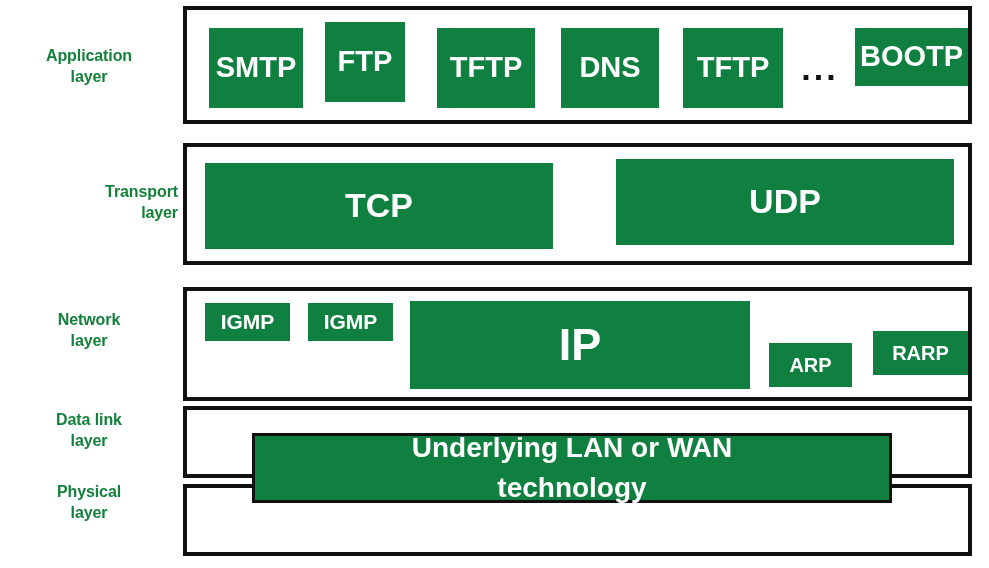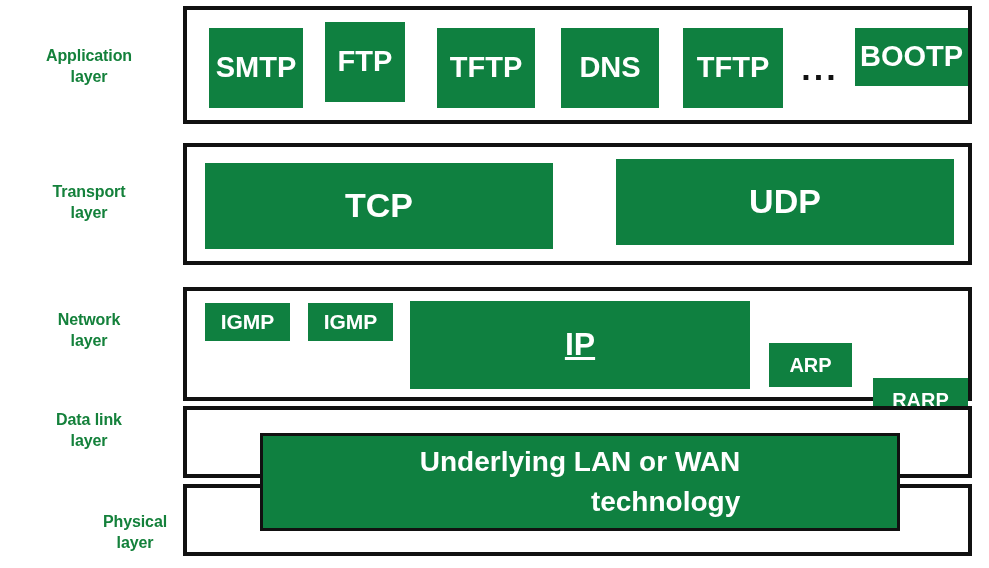--- a/index.html
+++ b/index.html
@@ -52,21 +52,21 @@
     display: flex;
     align-items: center;
     justify-content: center;
     text-align: center;
     line-height: 1.10;
     white-space: nowrap;
   }
 
   .chip-app   { font-size: 29px; }
   .chip-trans { font-size: 34px; }
-  .chip-ip    { font-size: 32px; text-decoration: underline; }
+  .chip-ip    { font-size: 45px; }
   .chip-small { font-size: 21px; }
   .chip-arp   { font-size: 20px; }
 
   
   .ellipsis {
     position: absolute;
     color: #111111;
     font-weight: bold;
     font-size: 34px;
     line-height: 1;
@@ -96,36 +96,36 @@
 </head>
 <body>
 
 <div id="diagram">
 
   <div class="layer-label" style="top:46px;">
     <div>Application</div>
     <div>layer</div>
   </div>
 
-  <div class="layer-label" style="top:182px;">
+  <div class="layer-label" style="top:182px;text-align:right;">
     <div>Transport</div>
     <div>layer</div>
   </div>
 
   <div class="layer-label" style="top:310px;">
     <div>Network</div>
     <div>layer</div>
   </div>
 
   <div class="layer-label" style="top:410px;">
     <div>Data link</div>
     <div>layer</div>
   </div>
 
-  <div class="layer-label" style="top:512px;padding-left:46px;">
+  <div class="layer-label" style="top:482px;">
     <div>Physical</div>
     <div>layer</div>
   </div>
 
   <div class="layer-box" style="top:6px; height:118px;">
     <div class="chip chip-app" style="left:22px;  top:18px; width:94px;  height:80px;">SMTP</div>
     <div class="chip chip-app" style="left:138px; top:12px; width:80px;  height:80px;">FTP</div>
     <div class="chip chip-app" style="left:250px; top:18px; width:98px;  height:80px;">TFTP</div>
     <div class="chip chip-app" style="left:374px; top:18px; width:98px;  height:80px;">DNS</div>
     <div class="chip chip-app" style="left:496px; top:18px; width:100px; height:80px;">TFTP</div>
@@ -138,27 +138,27 @@
   <div class="layer-box" style="top:143px; height:122px;">
     <div class="chip chip-trans" style="left:18px;  top:16px; width:348px; height:86px;">TCP</div>
     <div class="chip chip-trans" style="left:429px; top:12px; width:338px; height:86px;">UDP</div>
   </div>
 
   <div class="layer-box" style="top:287px; height:114px;">
     <div class="chip chip-small" style="left:18px;  top:12px; width:85px;  height:38px;">IGMP</div>
     <div class="chip chip-small" style="left:121px; top:12px; width:85px;  height:38px;">IGMP</div>
     <div class="chip chip-ip" style="left:223px; top:10px; width:340px; height:88px;">IP</div>
     <div class="chip chip-arp" style="left:582px; top:52px; width:83px;  height:44px;">ARP</div>
-    <div class="chip chip-arp" style="left:686px; top:40px; width:95px;  height:44px;margin-top:47px;">RARP</div>
+    <div class="chip chip-arp" style="left:686px; top:40px; width:95px;  height:44px;">RARP</div>
   </div>
 
   <div class="layer-box" style="top:406px; height:72px;"></div>
 
   <div class="layer-box" style="top:484px; height:72px;"></div>
 
-  <div class="span-block" style="left:260px; top:433px; width:640px; height:98px;text-align:right;">
+  <div class="span-block" style="left:252px; top:433px; width:640px; height:70px;">
     <div>
       <div>Underlying LAN or WAN</div>
       <div>technology</div>
     </div>
   </div>
 
 </div>
 
 </body></html>

